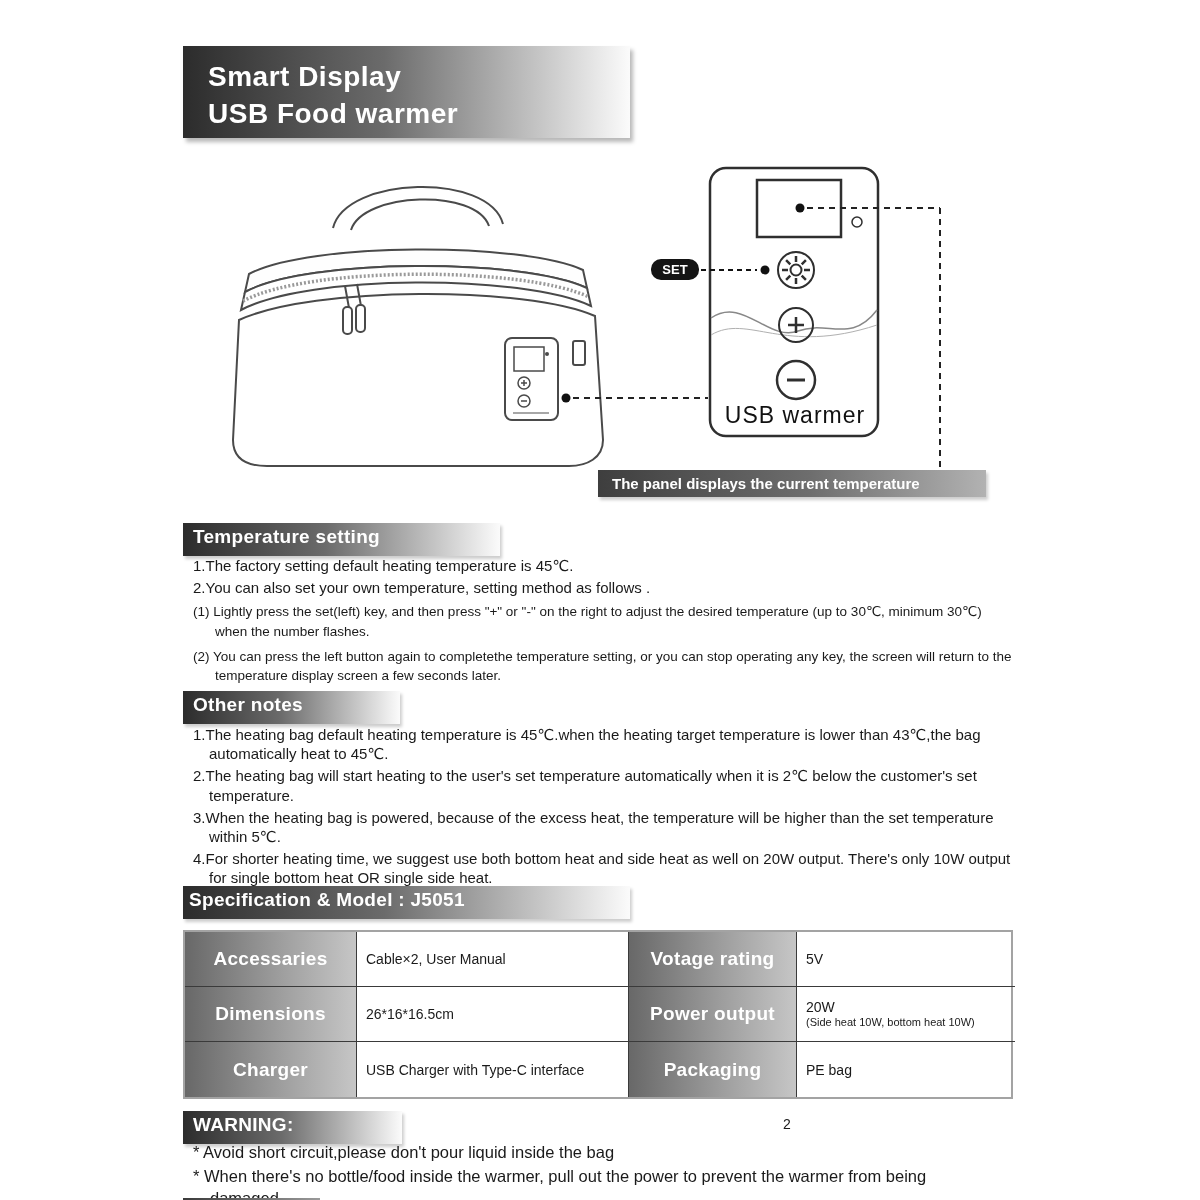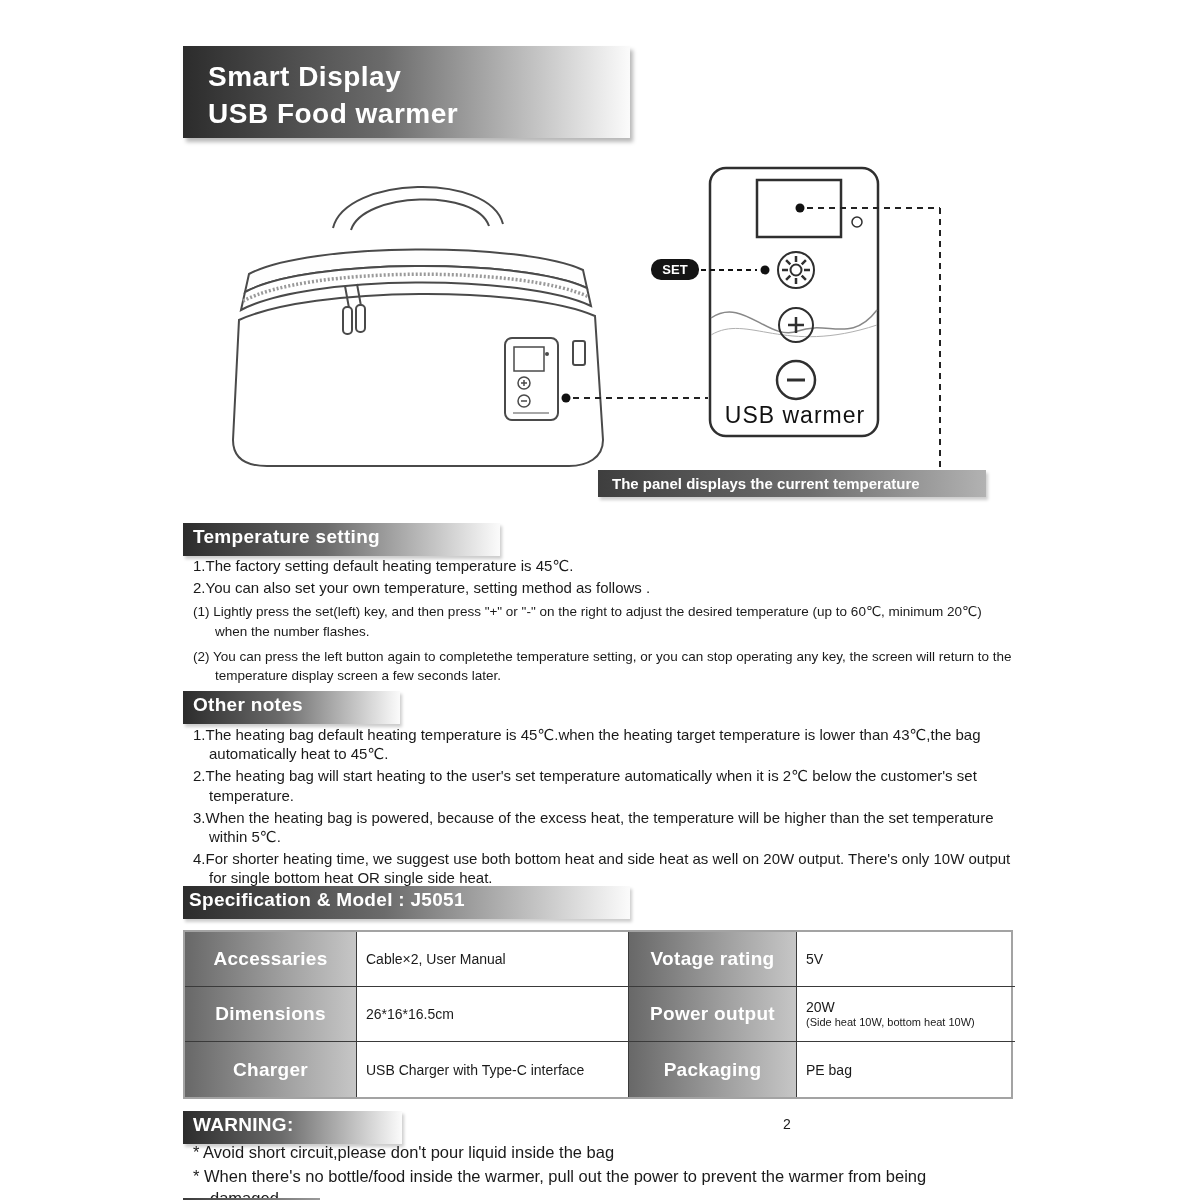--- a/index.html
+++ b/index.html
@@ -118,21 +118,21 @@
         <span>The panel displays the current temperature</span>
       </div>
     </div>
 
     <div class="section-banner grad" style="top:477px;width:317px;">
       <span>Temperature setting</span>
     </div>
     <div class="notes" style="top:510px;">
       <div class="note-lg">1.The factory setting default heating temperature is 45℃.</div>
       <div class="note-lg">2.You can also set your own temperature, setting method as follows .</div>
-      <div class="note-sm" style="margin-top:5px;">(1) Lightly press the set(left) key, and then press "+" or "-" on the right to adjust the desired temperature (up to 60℃, minimum 20℃) when the number flashes.</div>
+      <div class="note-sm" style="margin-top:5px;">(1) Lightly press the set(left) key, and then press "+" or "-" on the right to adjust the desired temperature (up to 30℃, minimum 30℃) when the number flashes.</div>
       <div class="note-sm">(2) You can press the left button again to completethe temperature setting, or you can stop operating any key, the screen will return to the temperature display screen a few seconds later.</div>
     </div>
 
     <div class="section-banner grad" style="top:645px;width:217px;">
       <span>Other notes</span>
     </div>
     <div class="notes" style="top:679px;">
       <div class="note-lg">1.The heating bag default heating temperature is 45℃.when the heating target temperature is lower than 43℃,the bag automatically heat to 45℃.</div>
       <div class="note-lg">2.The heating bag will start heating to the user's set temperature automatically when it is 2℃ below the customer's set temperature.</div>
       <div class="note-lg">3.When the heating bag is powered, because of the excess heat, the temperature will be higher than the set temperature within 5℃.</div>

